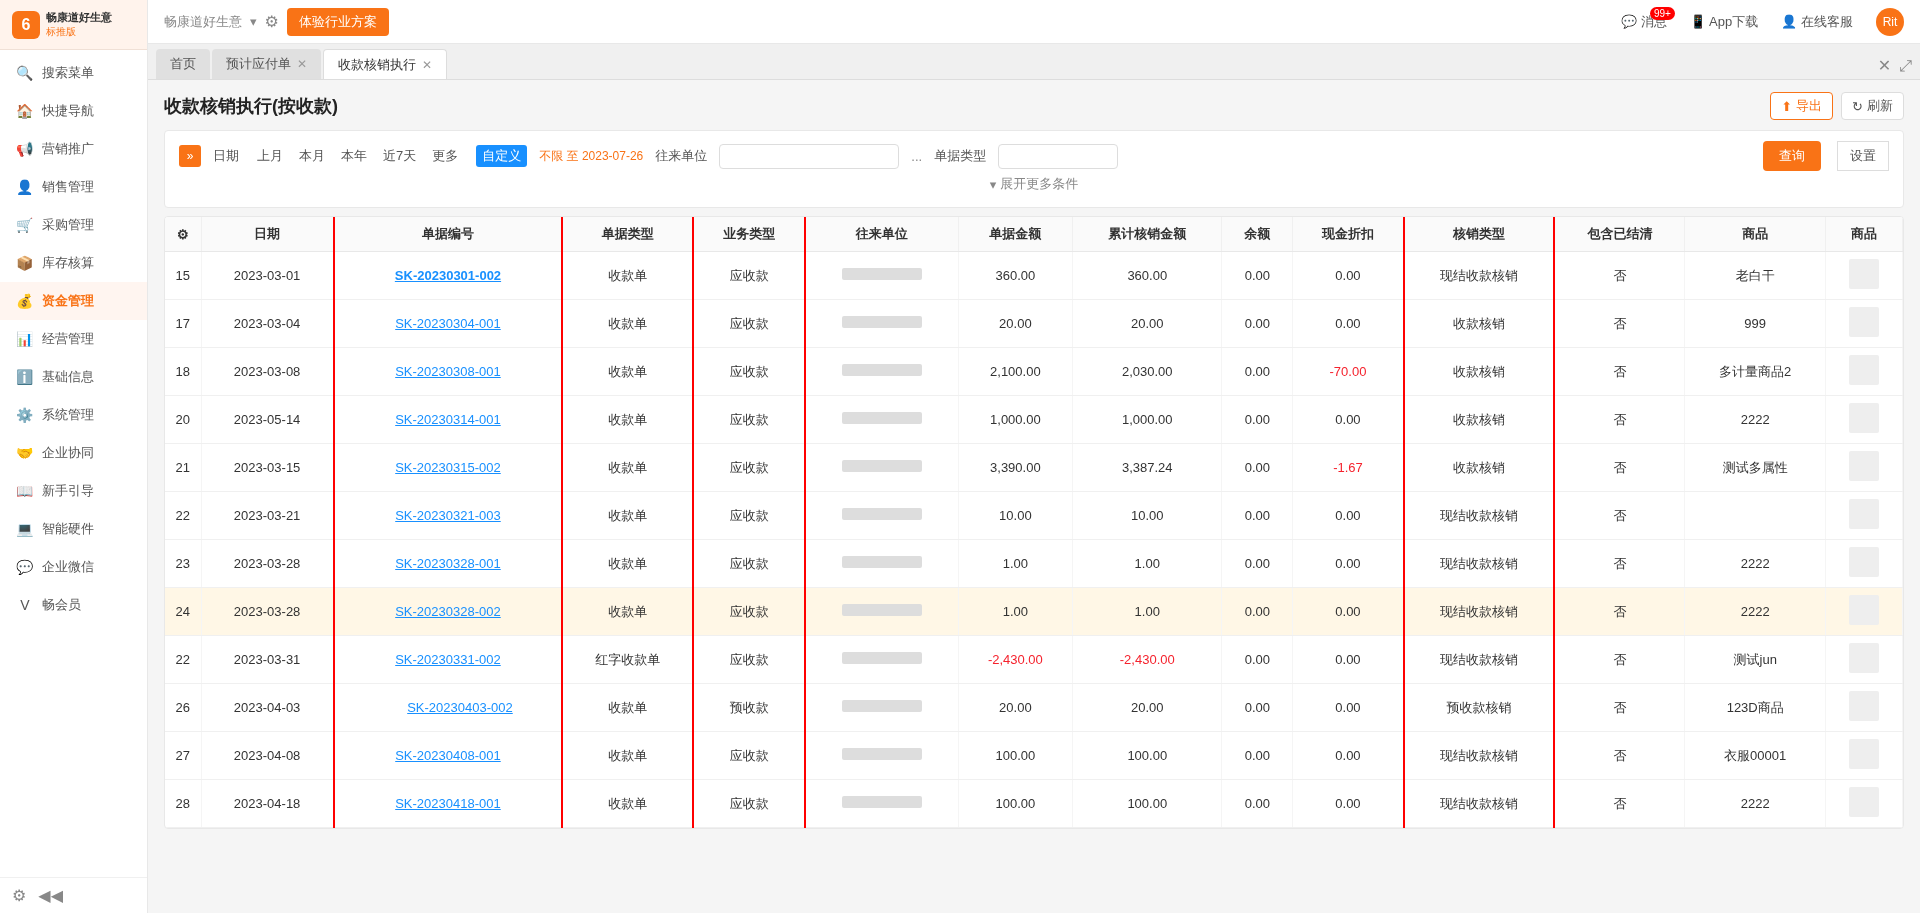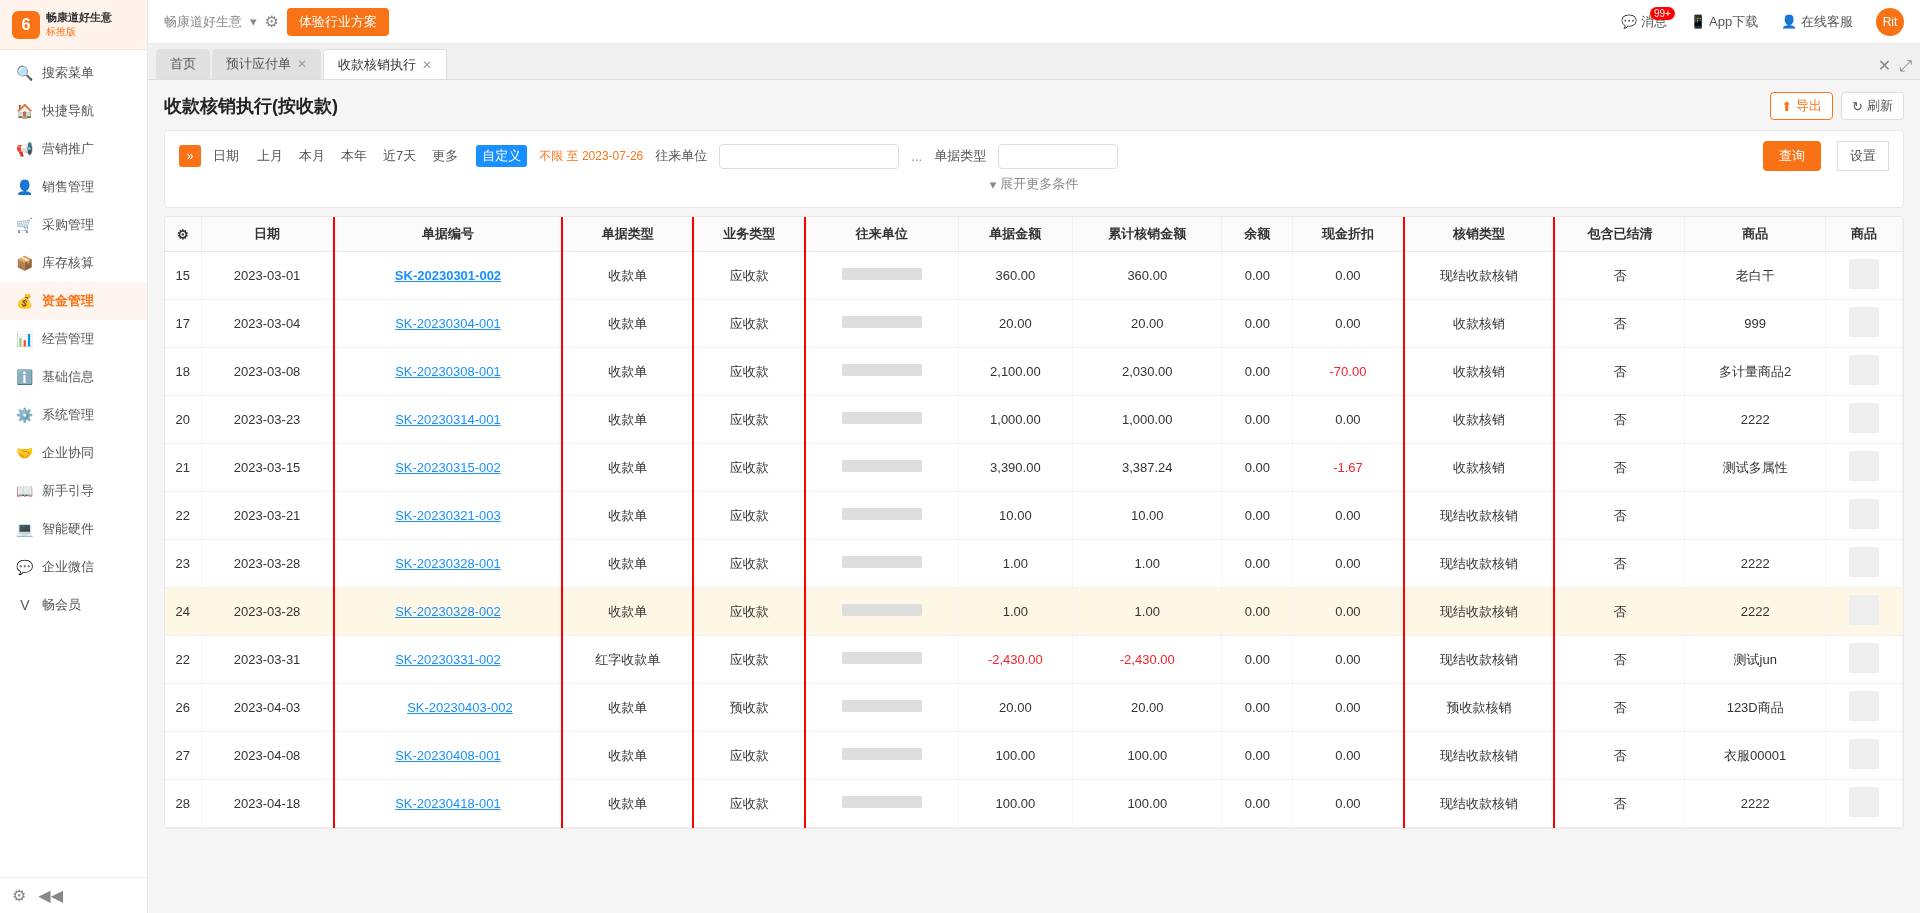--- a/index.html
+++ b/index.html
@@ -432,21 +432,21 @@
     <td class="">2,030.00</td>
     <td>0.00</td>
     <td class="text-red">-70.00</td>
     <td style="border-left:2px solid red;border-right:2px solid red;">收款核销</td>
     <td>否</td>
     <td>多计量商品2</td>
     <td><span style="display:inline-block;width:30px;height:30px;background:#eee;border-radius:2px;"></span></td>
   </tr>
               <tr>
     <td>20</td>
-    <td>2023-03-23</td>
+    <td>2023-05-14</td>
     <td style="border-left:2px solid red;border-right:2px solid red;"><a class="link-blue">SK-20230314-001</a></td>
     <td>收款单</td>
     <td style="border-left:2px solid red;border-right:2px solid red;">应收款</td>
     <td><span style="display:inline-block;width:80px;height:12px;background:#ddd;border-radius:2px;"></span></td>
     <td class="">1,000.00</td>
     <td class="">1,000.00</td>
     <td>0.00</td>
     <td class="">0.00</td>
     <td style="border-left:2px solid red;border-right:2px solid red;">收款核销</td>
     <td>否</td>

